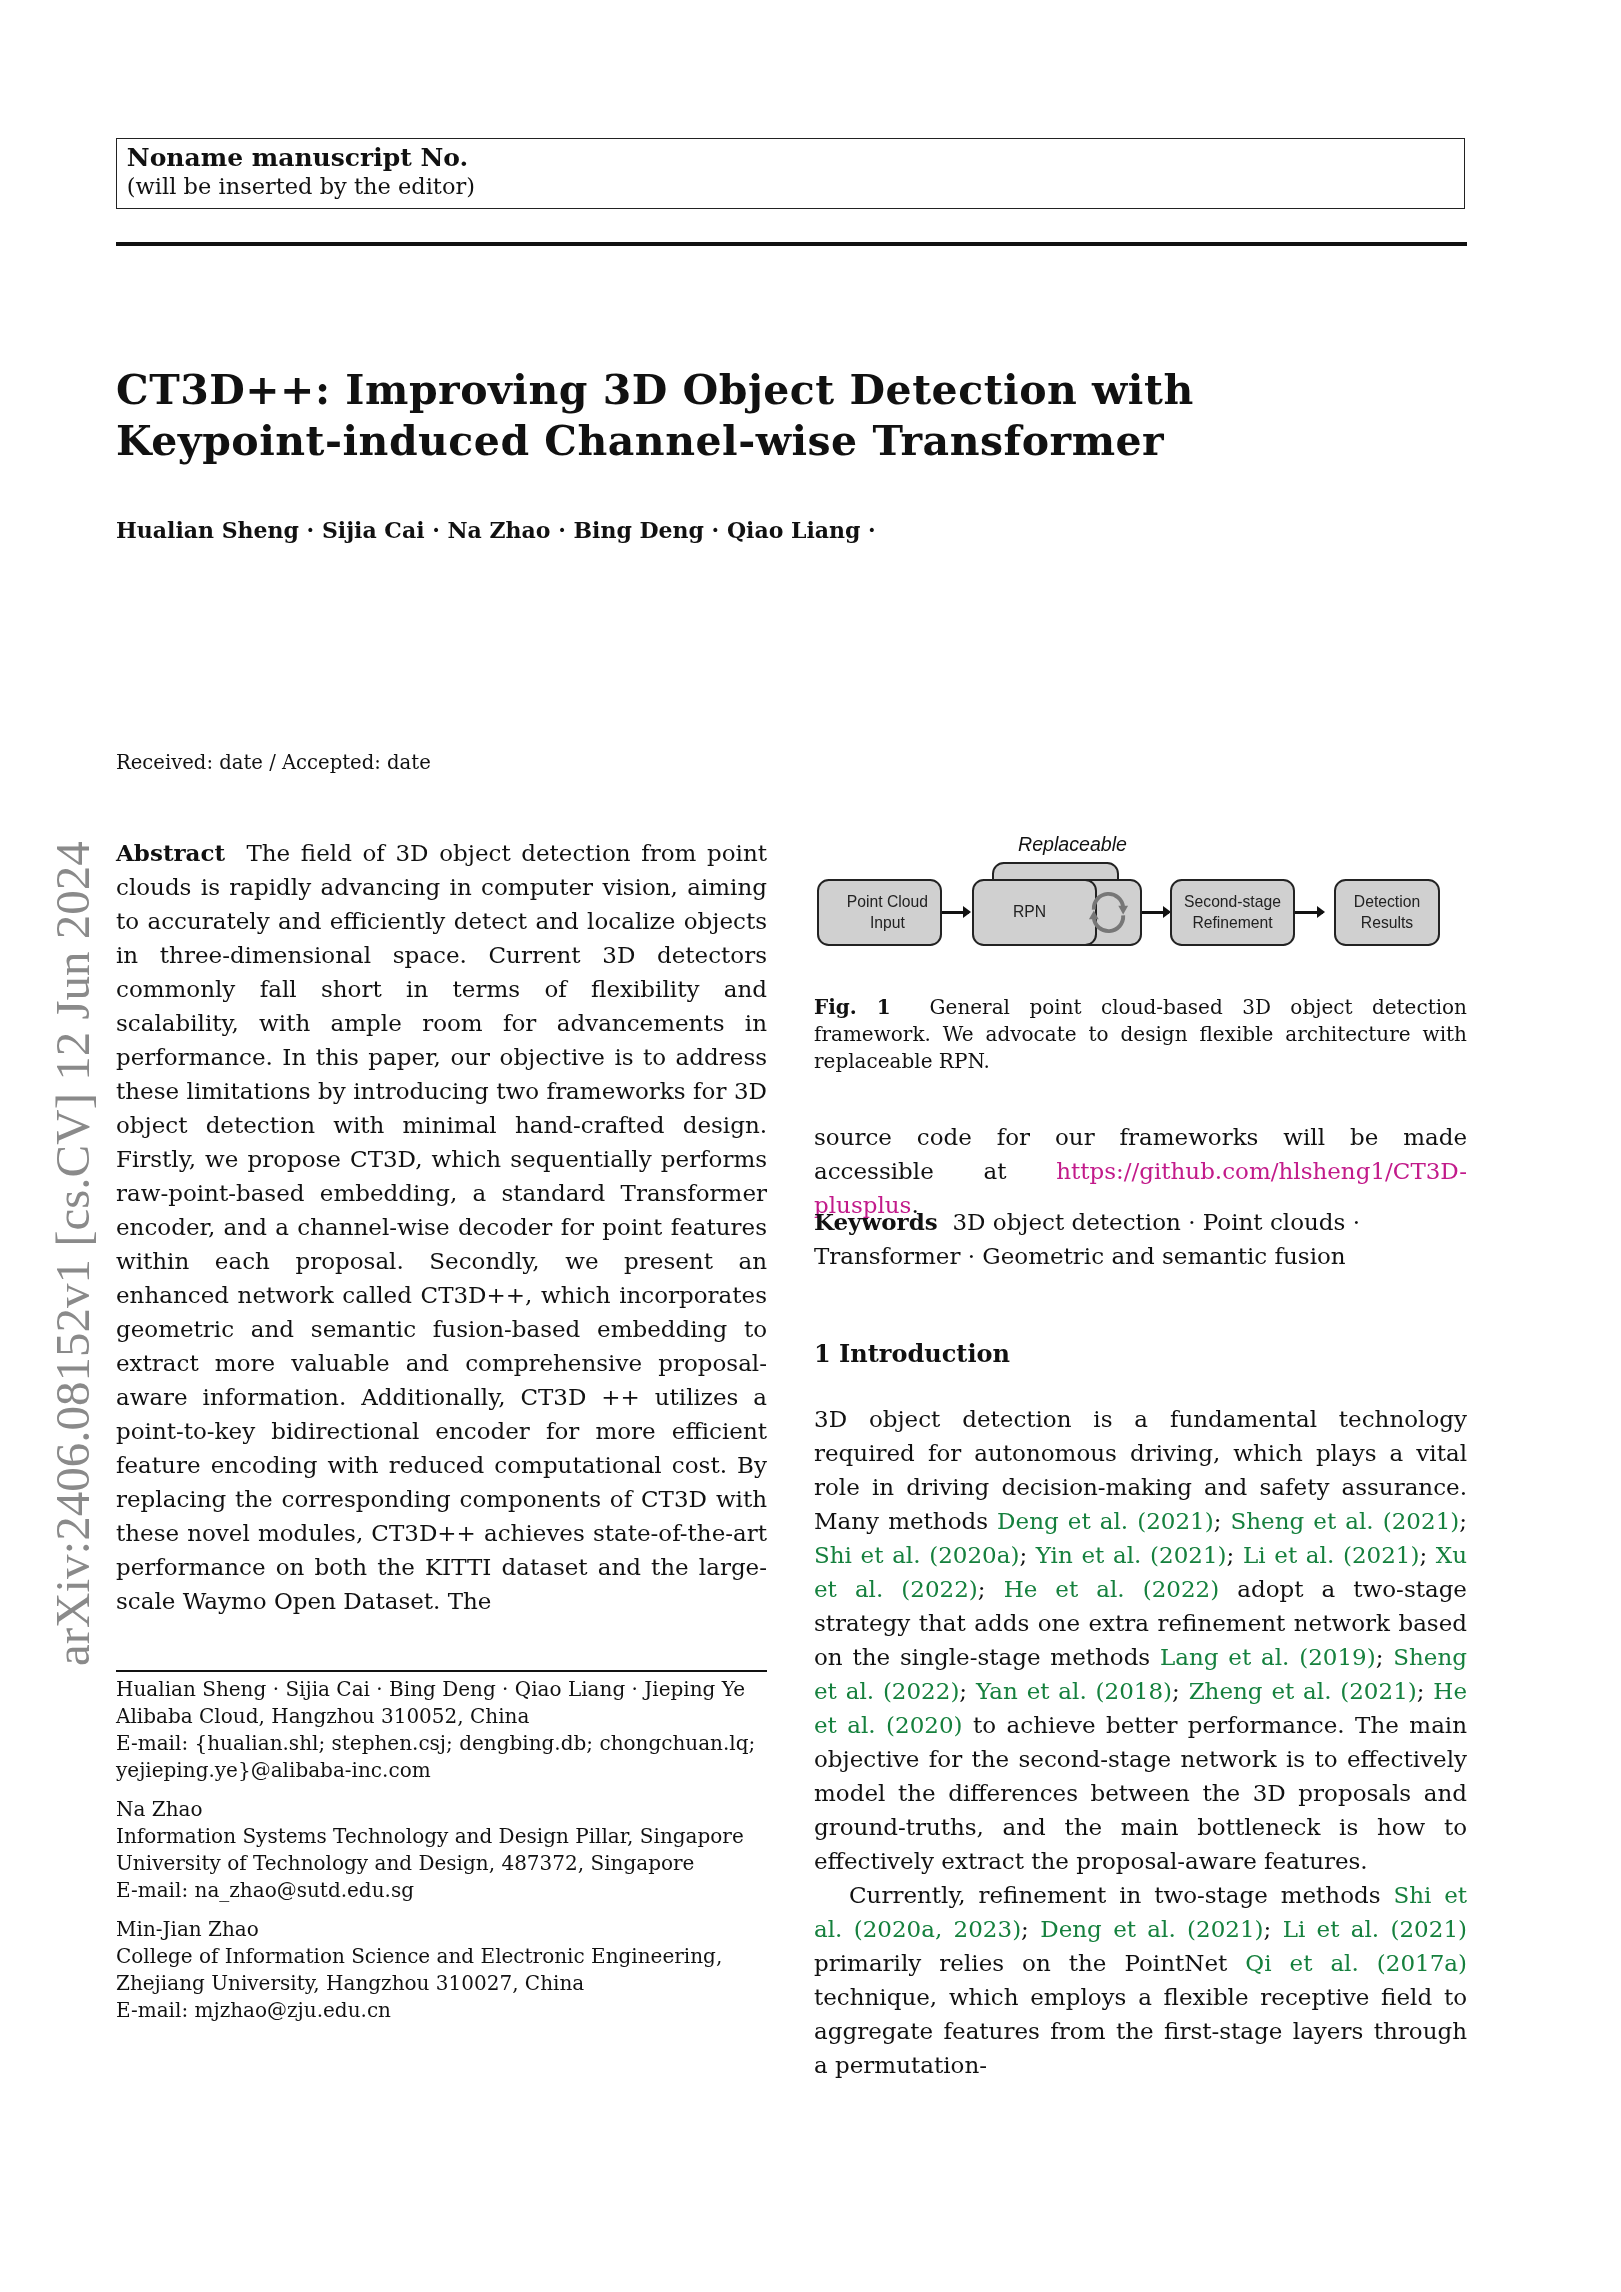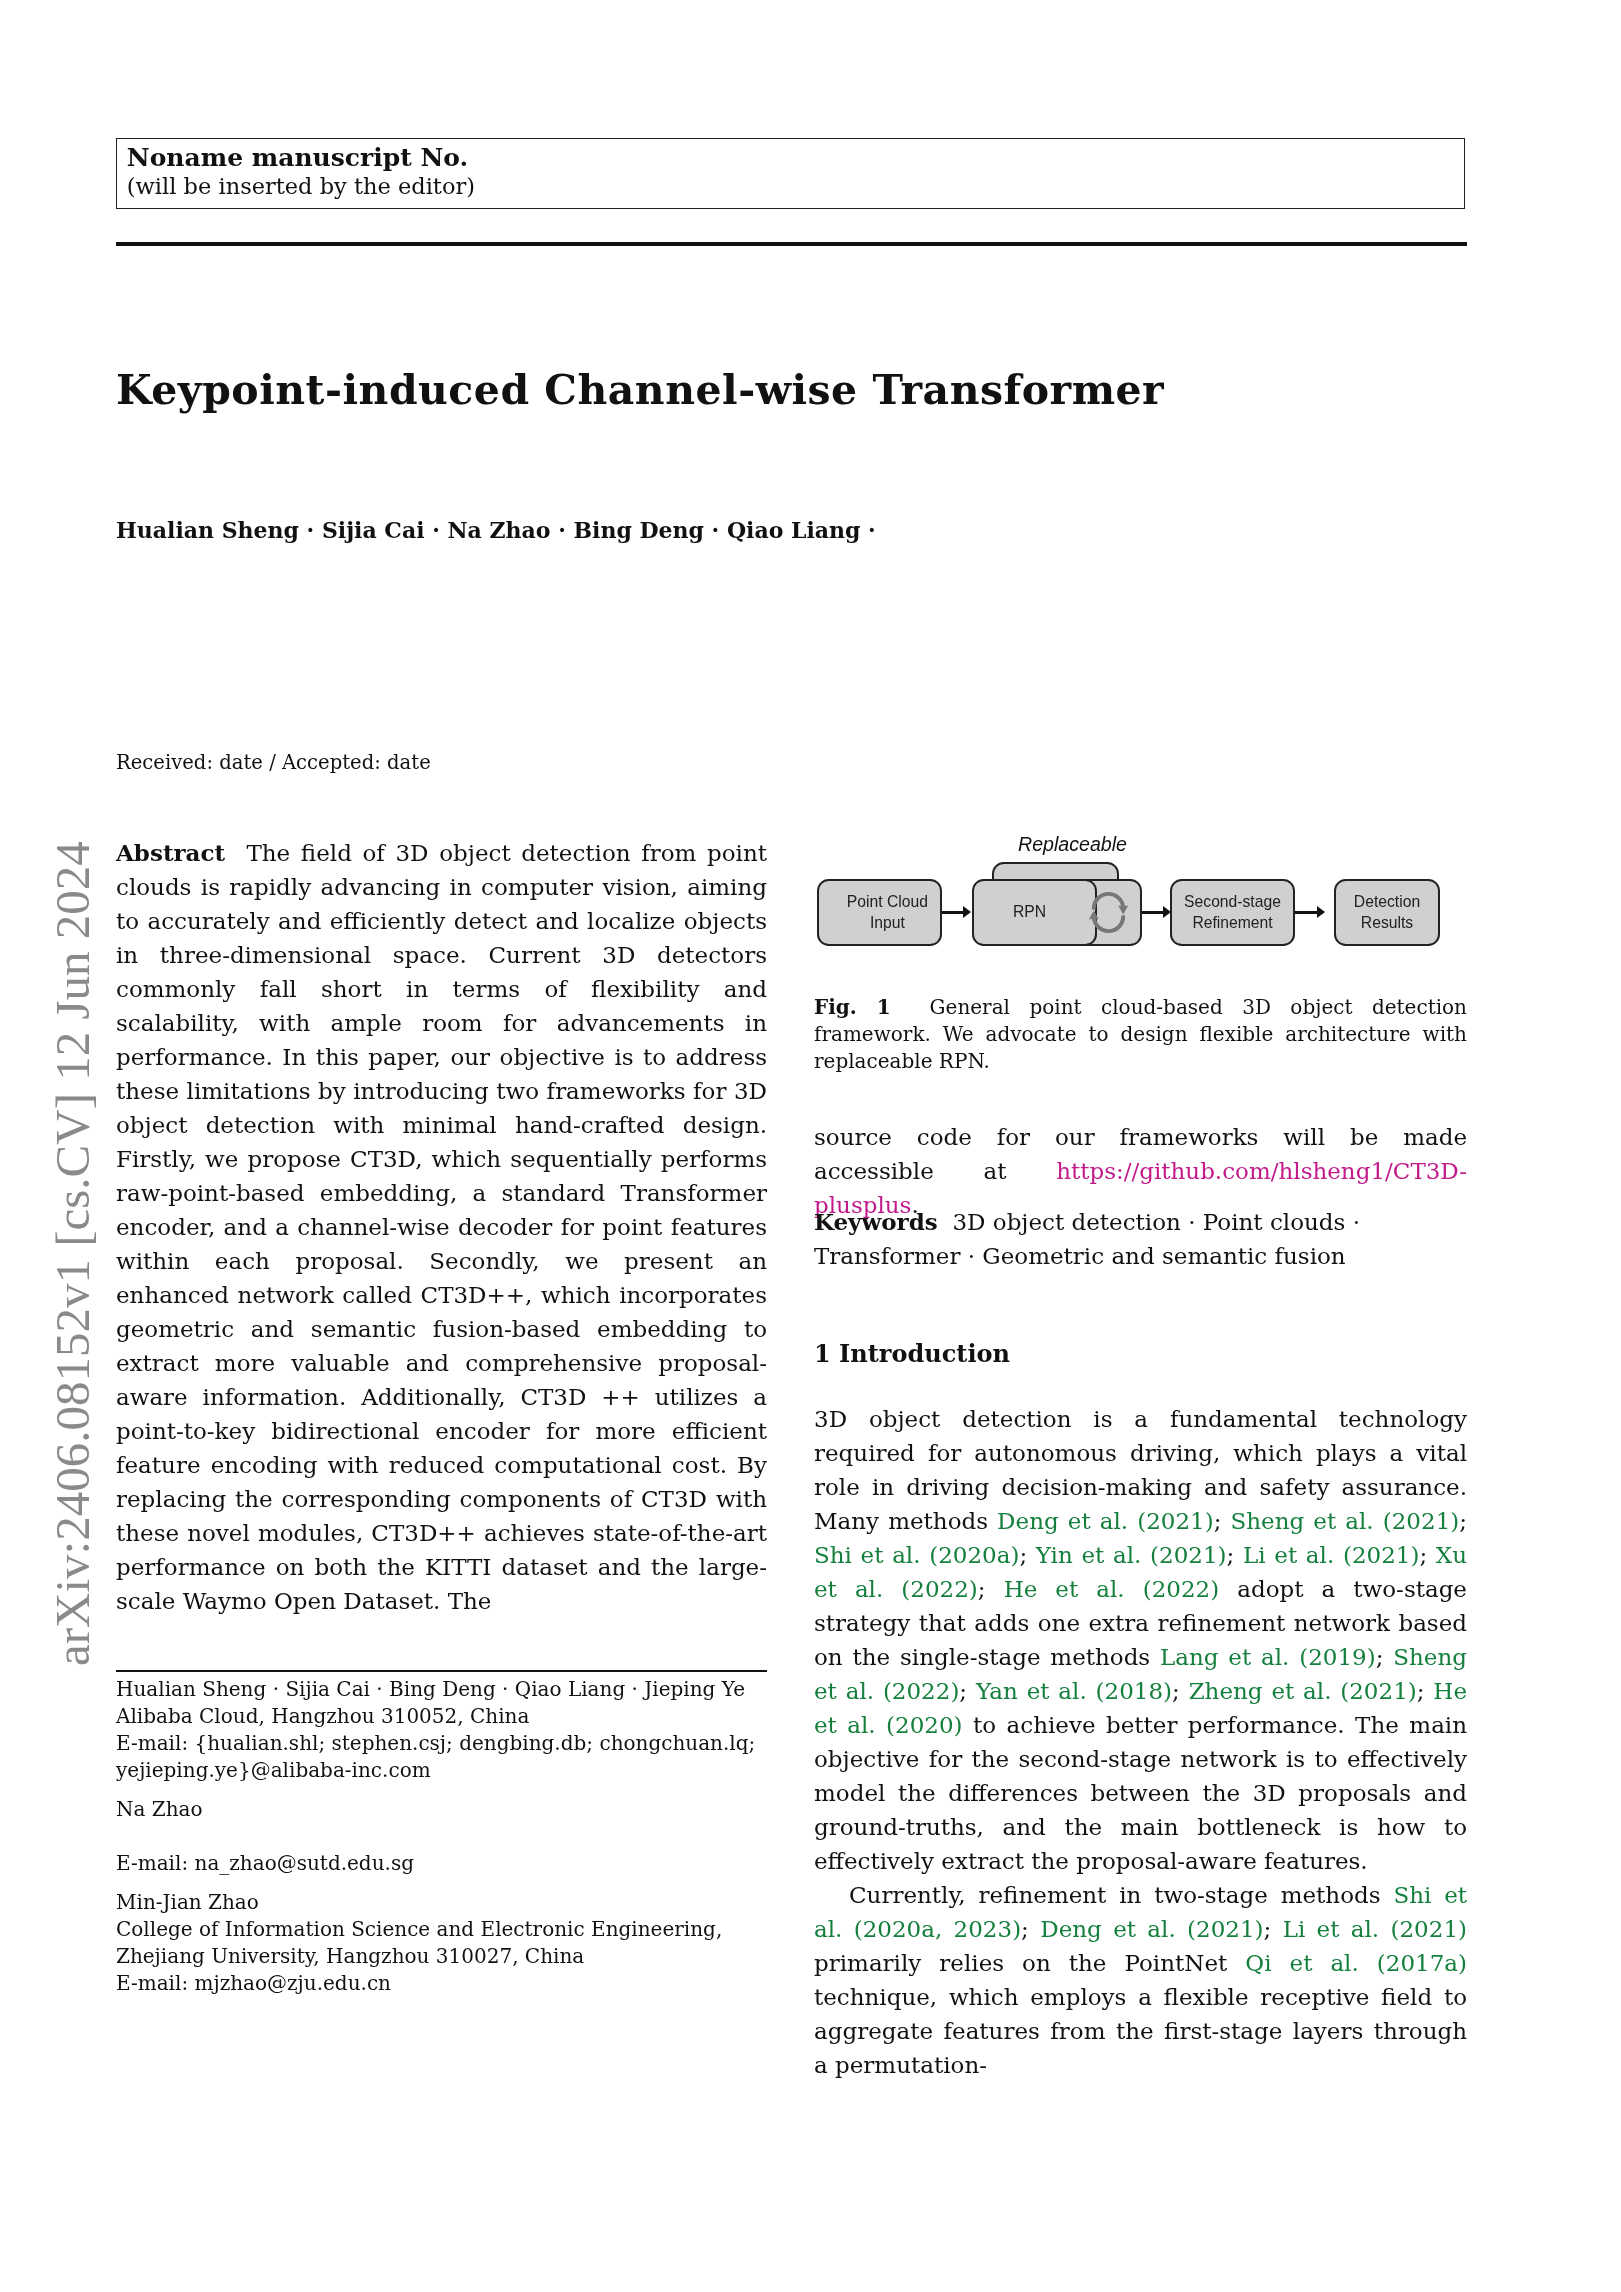--- a/index.html
+++ b/index.html
@@ -38,20 +38,21 @@
 </head>
 <body>
 
 <div class="abs header-box">
   <div class="l1">Noname manuscript No.</div>
   <div class="l2">(will be inserted by the editor)</div>
 </div>
 <div class="abs rule"></div>
 
 <div class="abs title">
+  <div>CT3D++: Improving 3D Object Detection with</div>
   <div>Keypoint-induced Channel-wise Transformer</div>
 </div>
 
 <div class="abs authors">
   <div>Hualian Sheng · Sijia Cai · Na Zhao · Bing Deng · Qiao Liang ·</div>
 </div>
 
 <div class="abs arxiv">arXiv:2406.08152v1  [cs.CV]  12 Jun 2024</div>
 
 <div class="abs received">Received: date / Accepted: date</div>
@@ -146,21 +147,21 @@
 
 <div class="abs footrule"></div>
 <div class="abs affil">
   <p>
     <span>Hualian Sheng · Sijia Cai · Bing Deng · Qiao Liang · Jieping Ye</span><br>
     <span>Alibaba Cloud, Hangzhou 310052, China</span><br>
     <span>E-mail: {hualian.shl; stephen.csj; dengbing.db; chongchuan.lq; yejieping.ye}@alibaba-inc.com</span>
   </p>
   <p>
     <span>Na Zhao</span><br>
-    <br>
+    <span>Information Systems Technology and Design Pillar, Singapore University of Technology and Design, 487372, Singapore</span><br>
     <span>E-mail: na_zhao@sutd.edu.sg</span>
   </p>
   <p>
     <span>Min-Jian Zhao</span><br>
     <span>College of Information Science and Electronic Engineering, Zhejiang University, Hangzhou 310027, China</span><br>
     <span>E-mail: mjzhao@zju.edu.cn</span>
   </p>
 </div>
 
 

